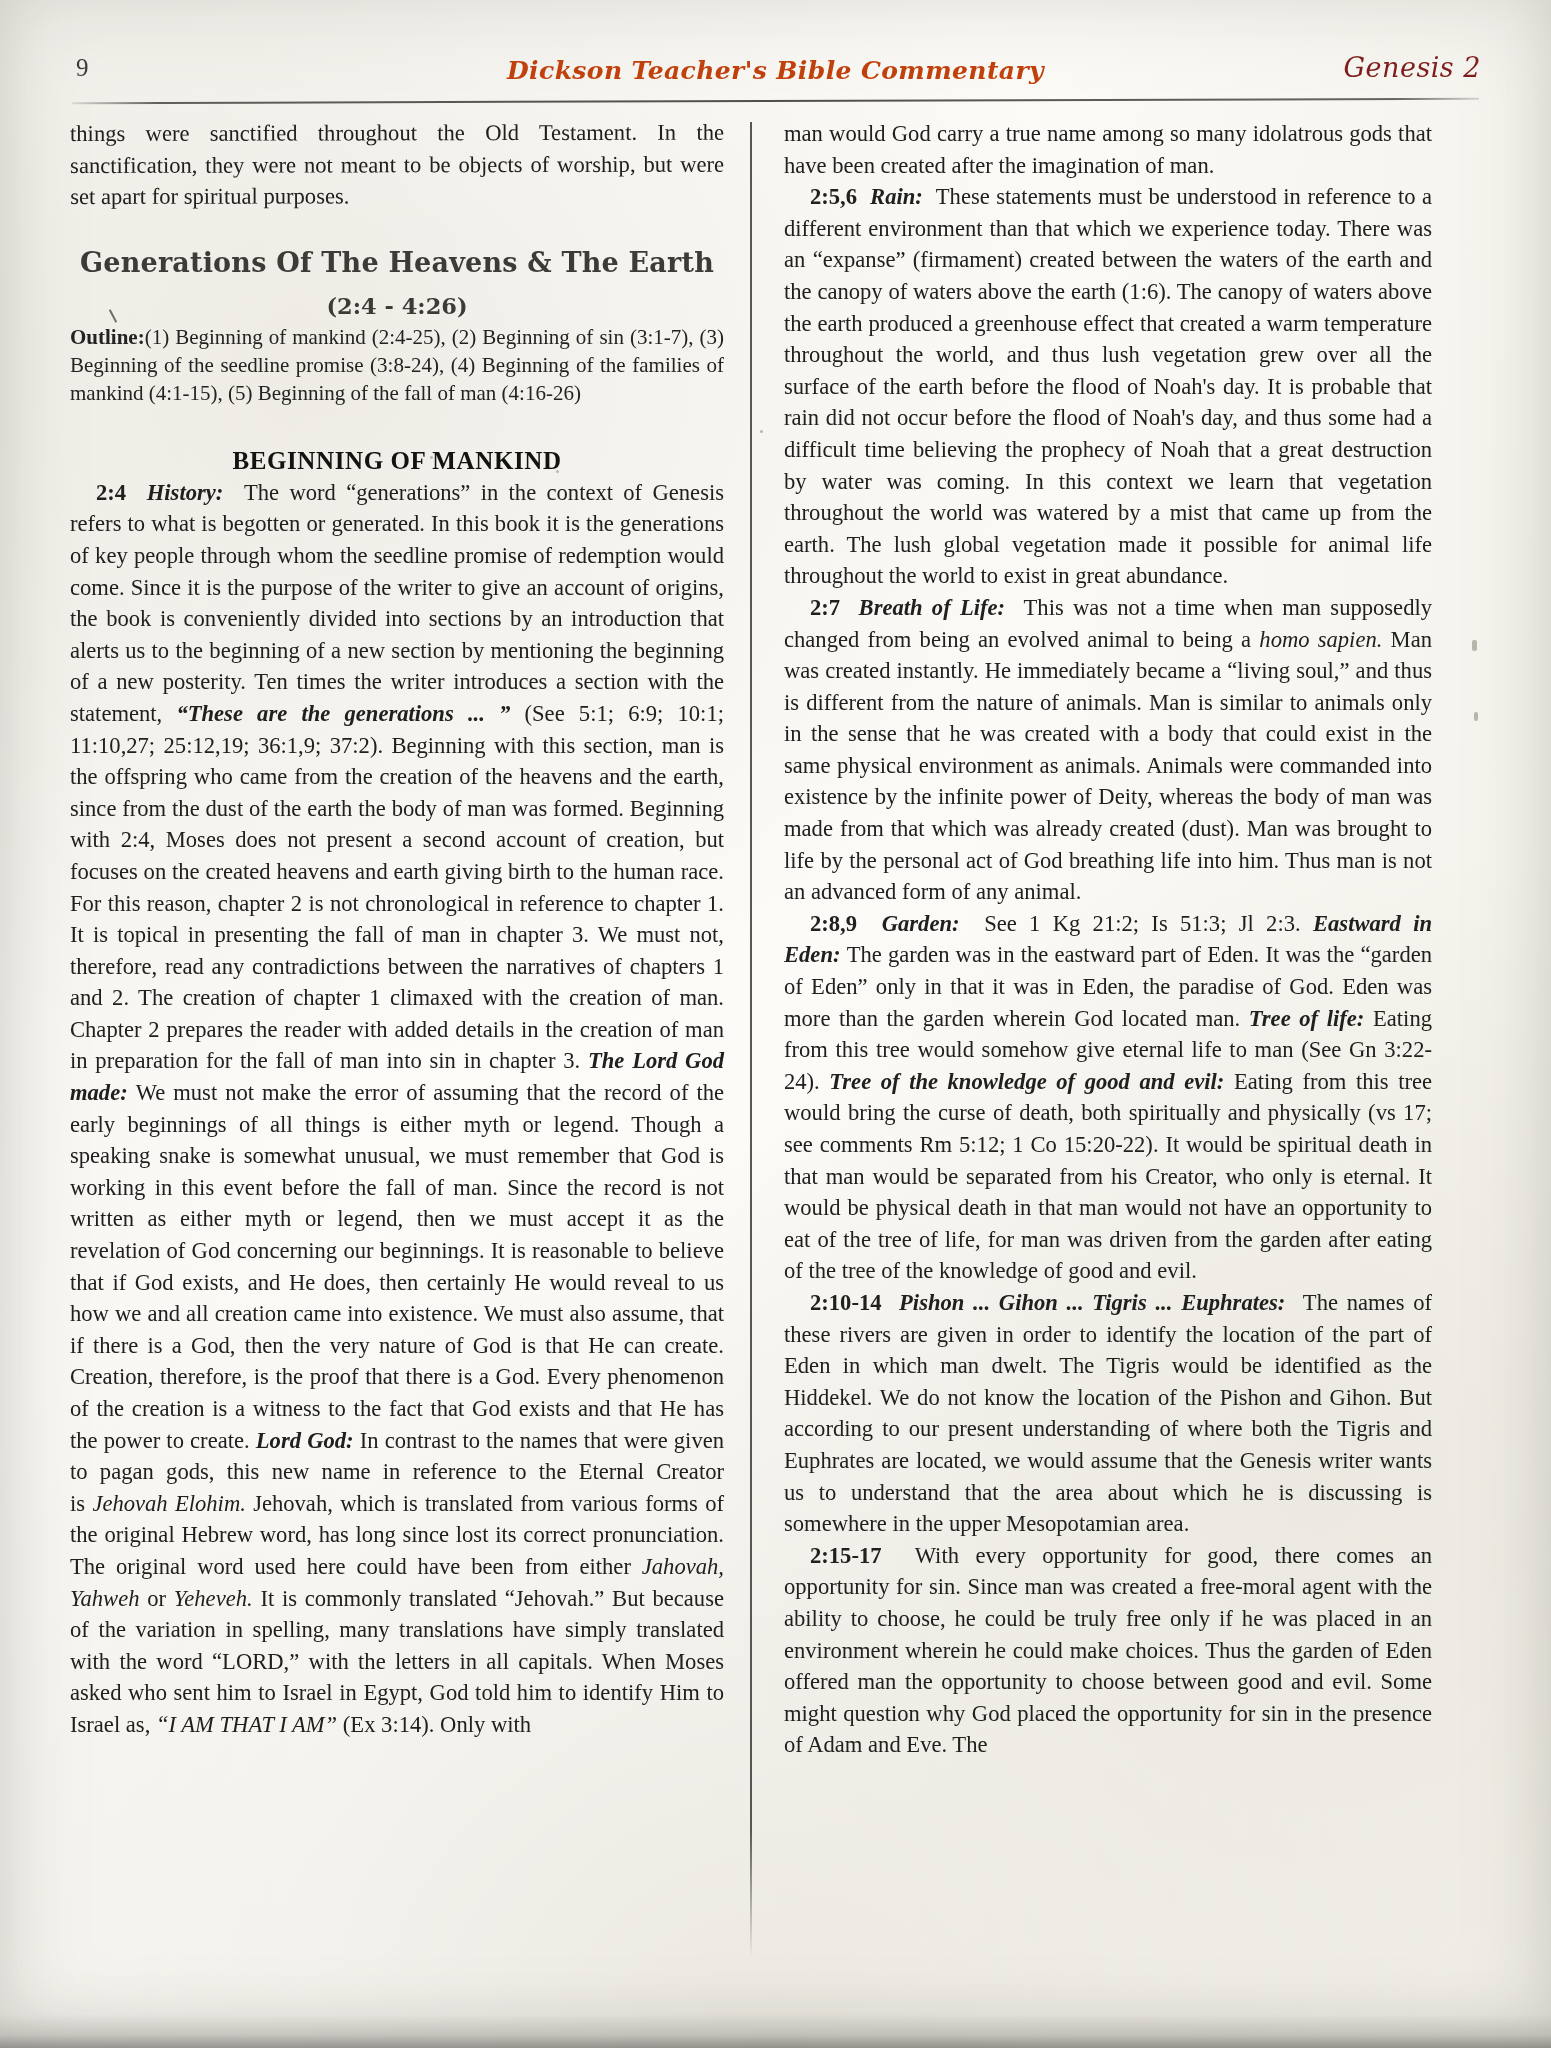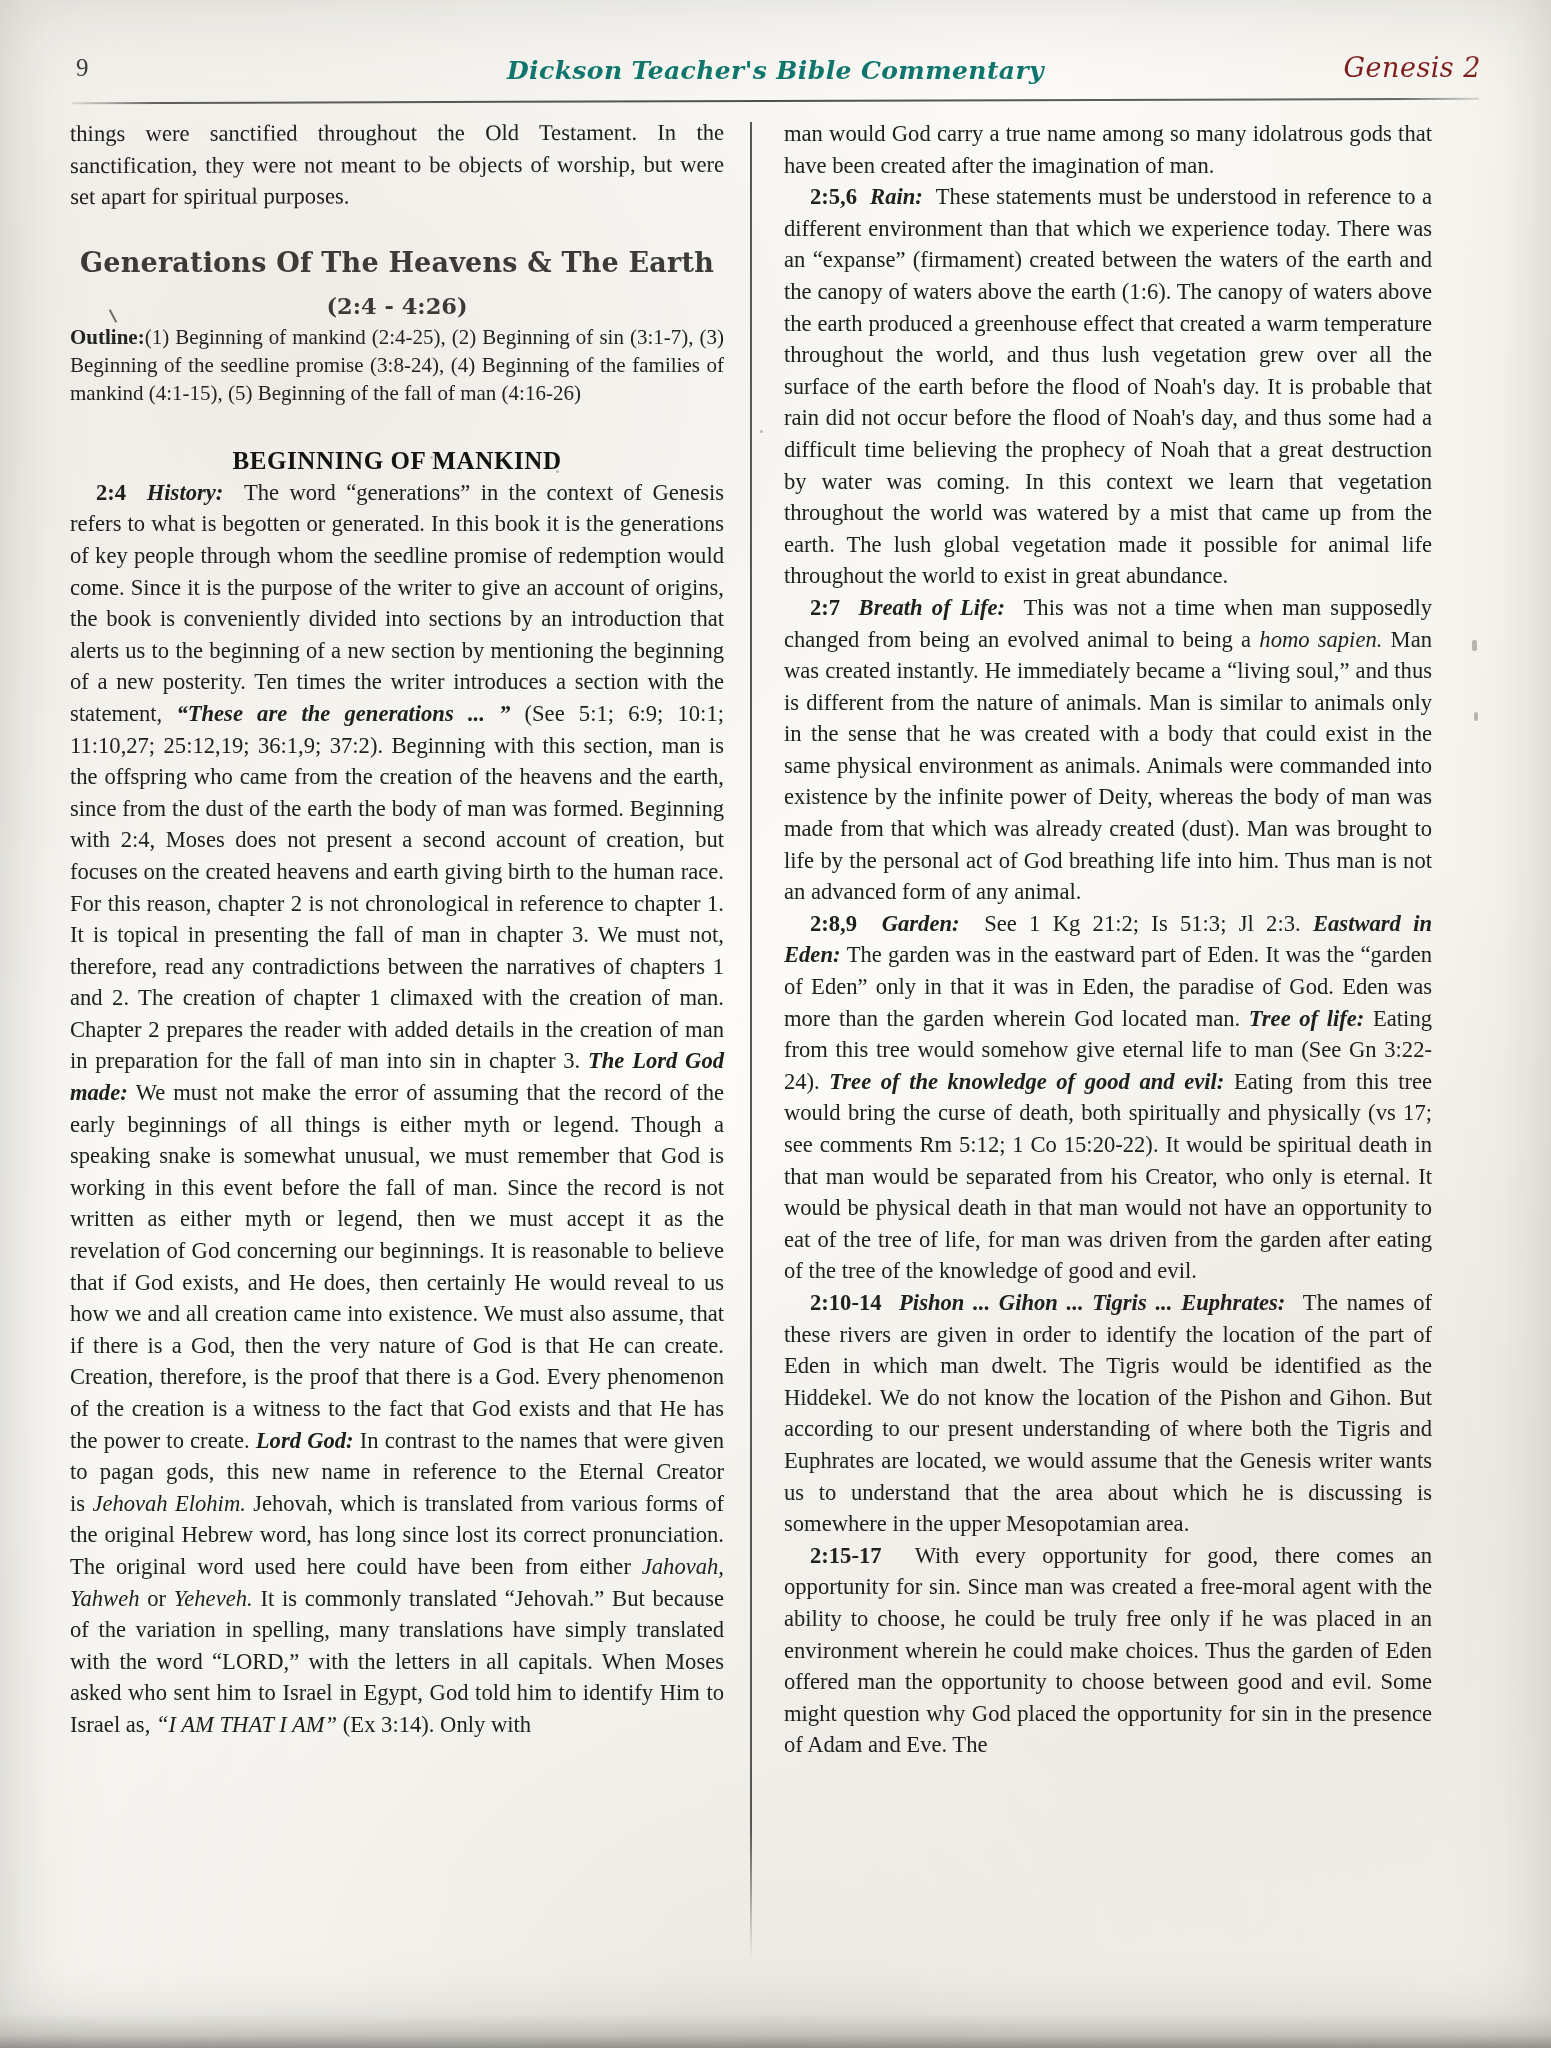--- a/index.html
+++ b/index.html
@@ -63,21 +63,21 @@
   }
   .head-title {
     position: absolute;
     left: 0; right: 0;
     top: 4px;
     text-align: center;
     font-style: italic;
     font-weight: bold;
     font-size: 25px;
     letter-spacing: 0.4px;
-    color: #0f766e;
+    color: #c2410c;
     font-family: "DejaVu Serif", "Liberation Serif", serif;
   }
   .head-ref {
     position: absolute;
     right: 0;
     top: 0px;
     font-style: italic;
     font-size: 27px;
     letter-spacing: 0.5px;
     color: #7f1d1d;

